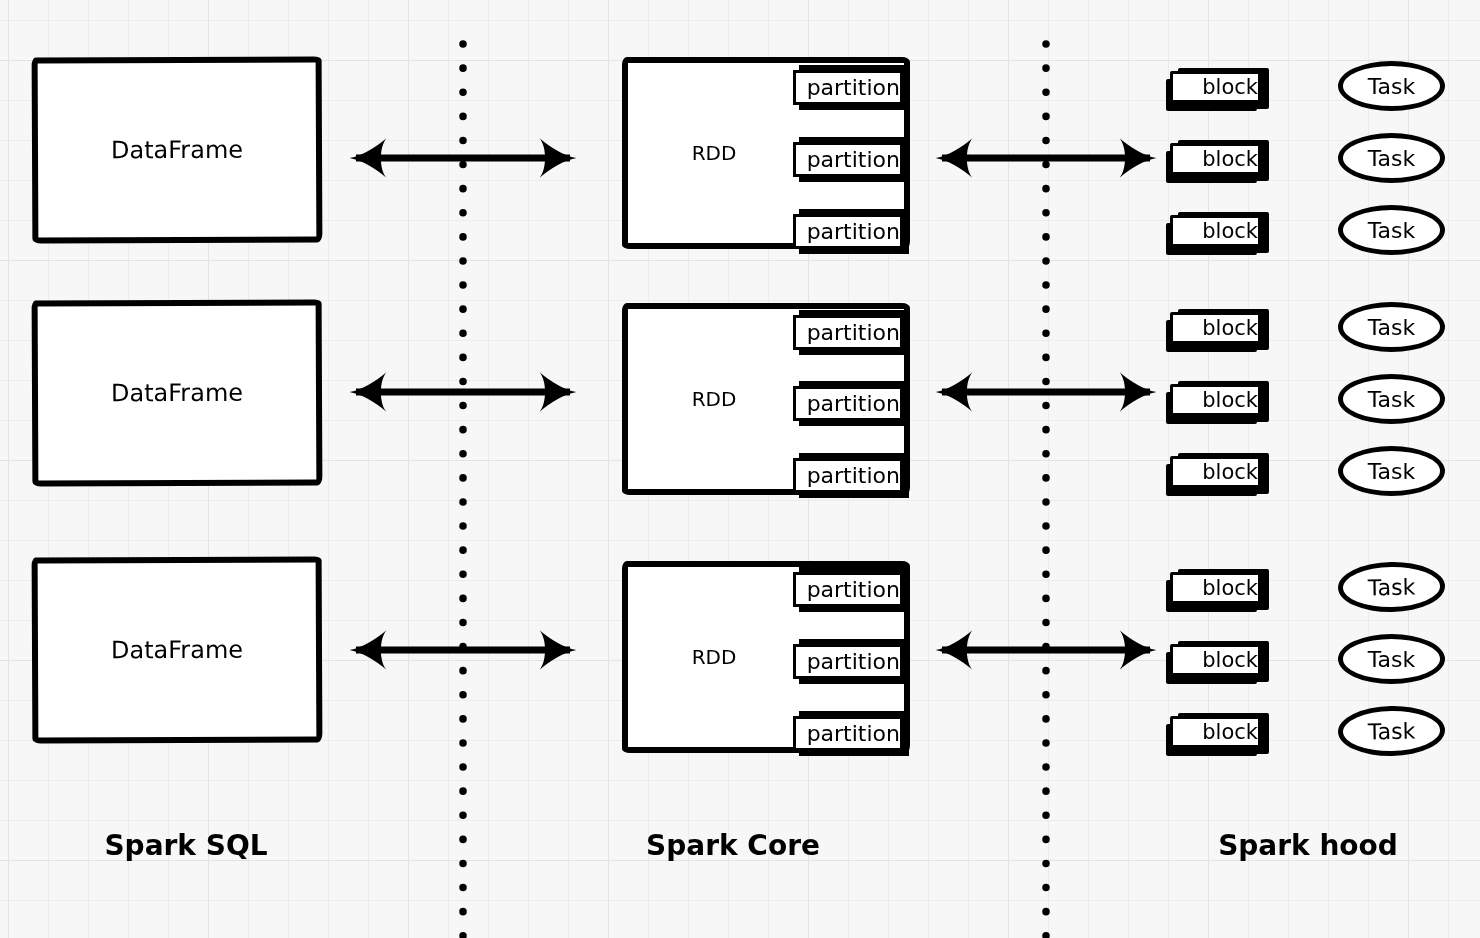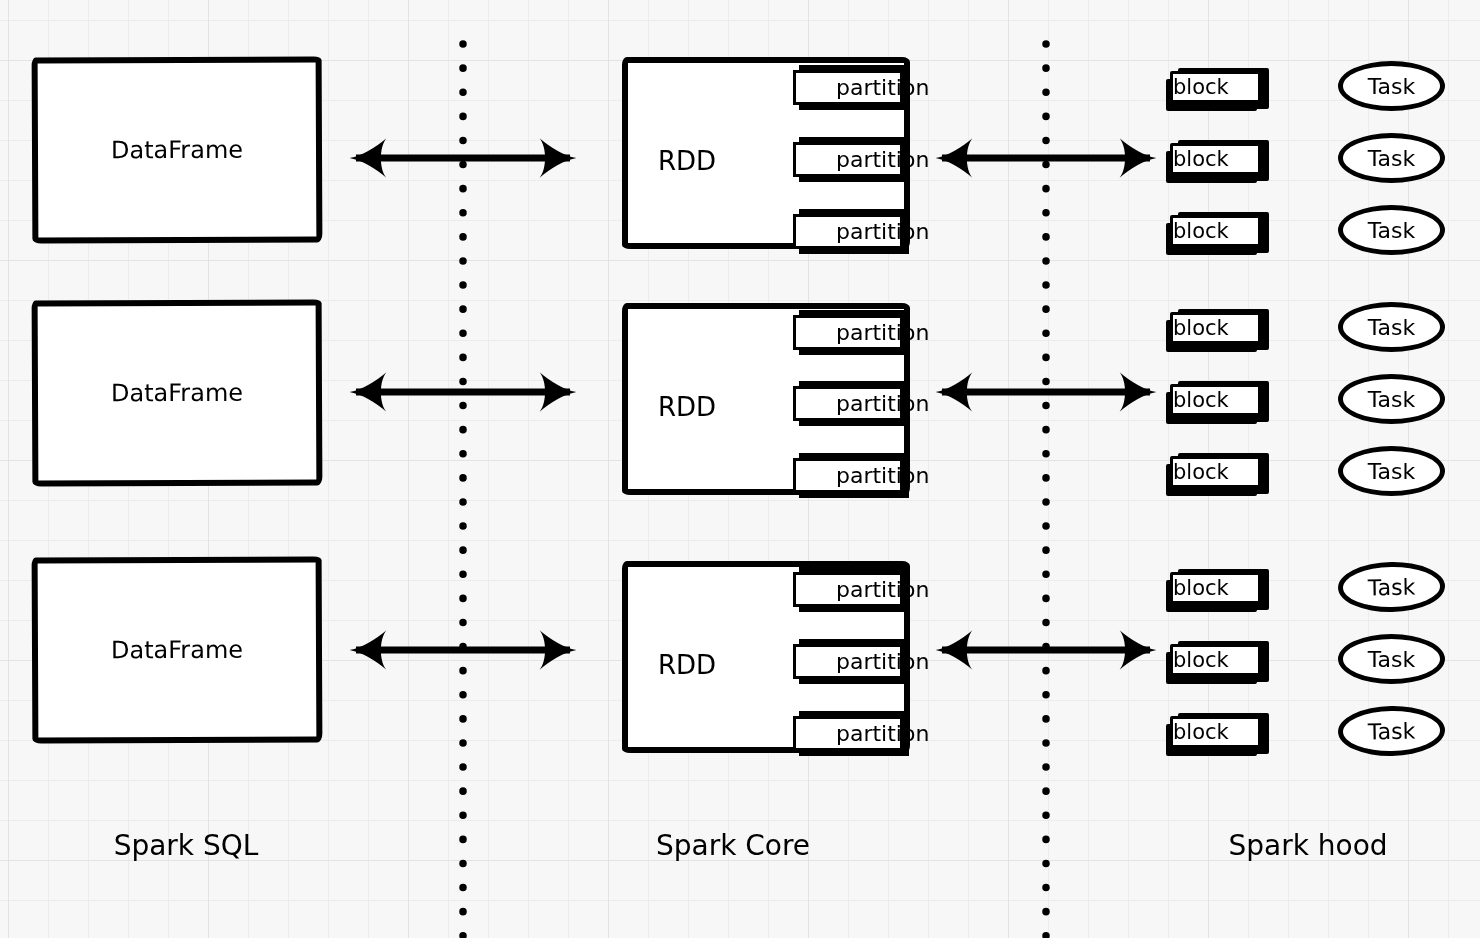--- a/index.html
+++ b/index.html
@@ -49,52 +49,51 @@
     height: 192px;
     border-width: 6px;
     border-radius: 5px 8px 4px 8px / 8px 5px 8px 4px;
   }
   .rdd-label {
     position: absolute;
     left: 30px;
     top: 50%;
     transform: translateY(-50%);
     width: 112px;
-    text-align: left;
-    font-size: 26px;
-    margin-top: 8px;
+    text-align: center;
+    font-size: 20px;
   }
   .partition {
     position: absolute;
     box-sizing: border-box;
     left: 793px;
     width: 110px;
     height: 35px;
     background: #fff;
     border: 3px solid #000;
     box-shadow: 6px -5px 0 #000, 6px 5px 0 #000;
     display: flex;
     align-items: center;
-    justify-content: flex-start;
+    justify-content: flex-end;
     font-size: 22px;
     padding-left: 40px;
   }
   .block {
     position: absolute;
     box-sizing: border-box;
     left: 1170px;
     width: 91px;
     height: 32px;
     background: #fff;
     border: 3px solid #000;
     border-radius: 2px;
     box-shadow: 8px -3px 0 #000, 8px 6px 0 #000, -4px 8px 0 #000;
     display: flex;
     align-items: center;
-    justify-content: flex-start;
+    justify-content: flex-end;
     font-size: 21px;
   }
   .task {
     position: absolute;
     box-sizing: border-box;
     left: 1338px;
     width: 107px;
     height: 50px;
     background: #fff;
     border: 5px solid #000;
@@ -103,20 +102,21 @@
     align-items: center;
     justify-content: center;
     font-size: 22px;
   }
   .task.tilt { transform: rotate(-1deg); }
   .lane-label {
     position: absolute;
     transform: translateX(-50%);
     font-size: 28px;
     white-space: nowrap;
+    font-weight: bold;
   }
   .txt { display: inline-block; }
 </style>
 </head>
 <body>
 
 <div class="canvas">
 
   <svg class="overlay" viewBox="0 0 1480 938" width="1480" height="938" xmlns="http://www.w3.org/2000/svg">
     <defs>

